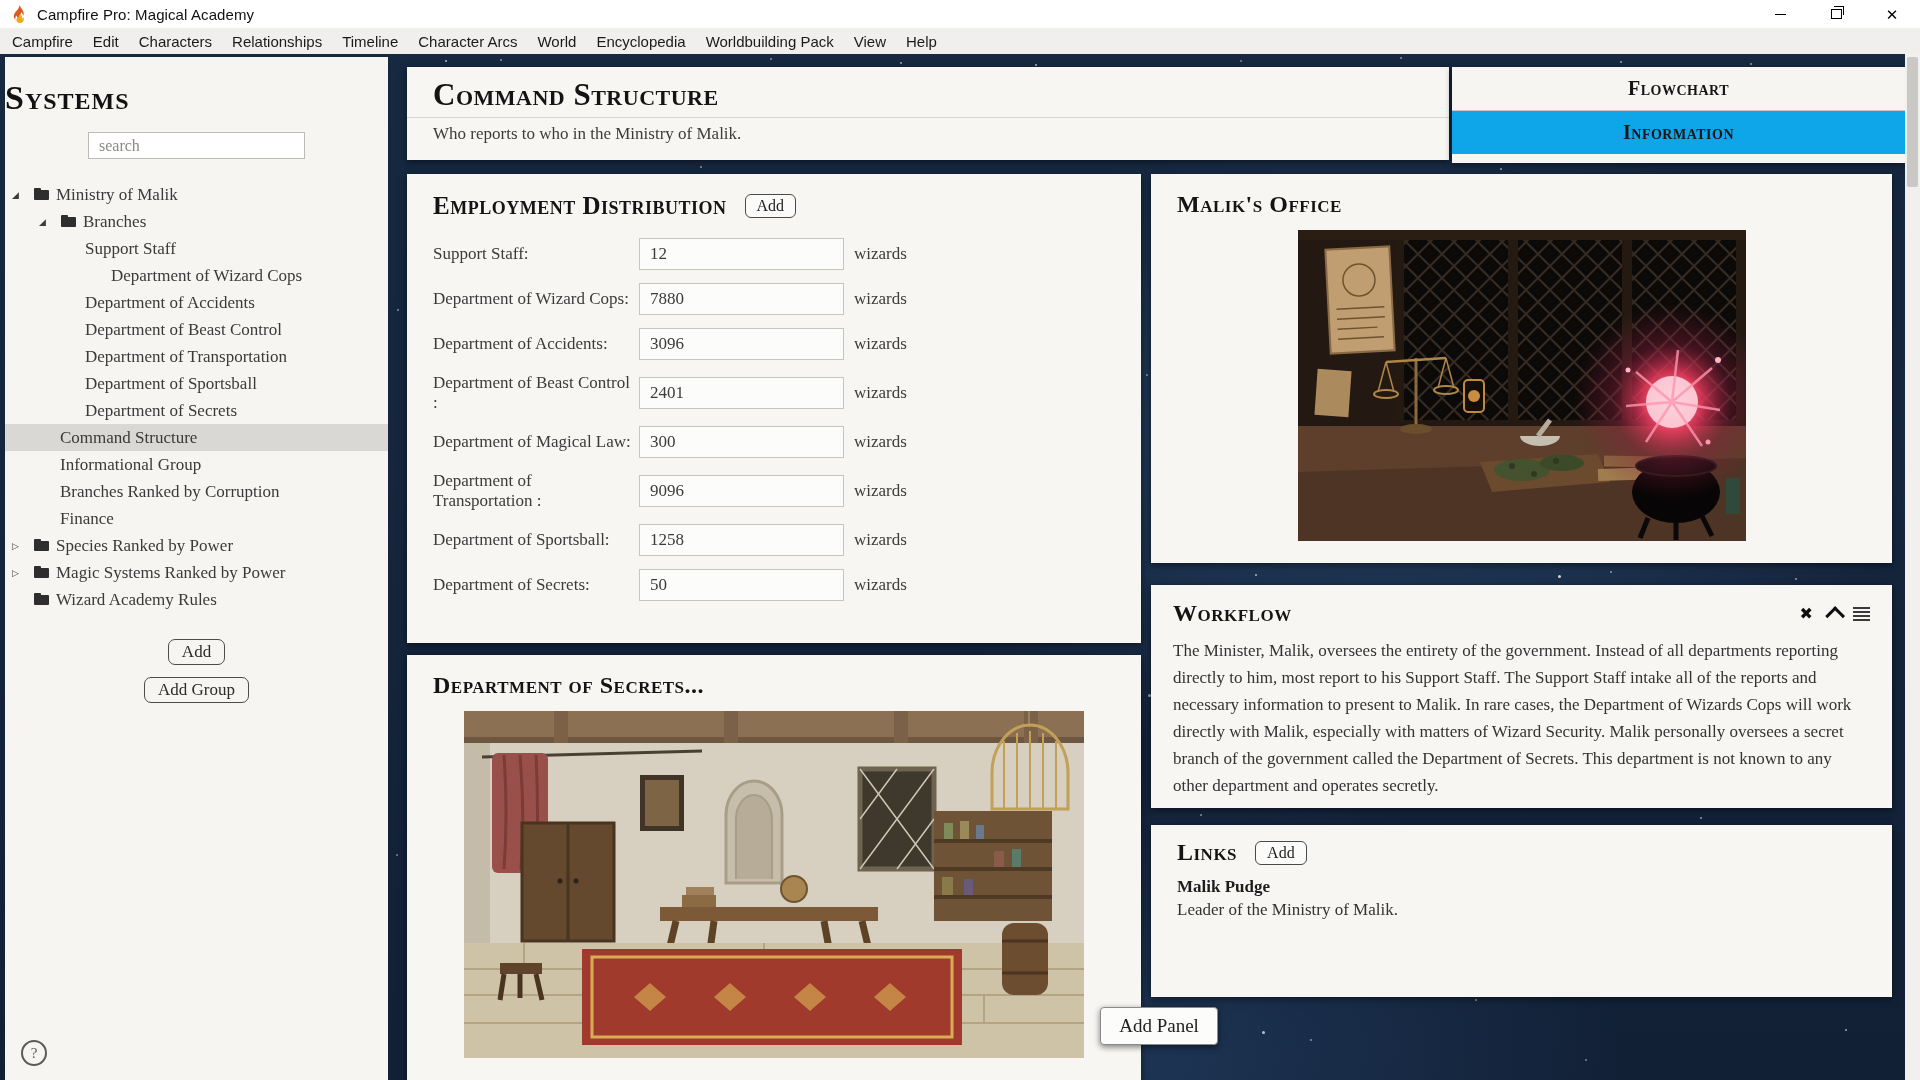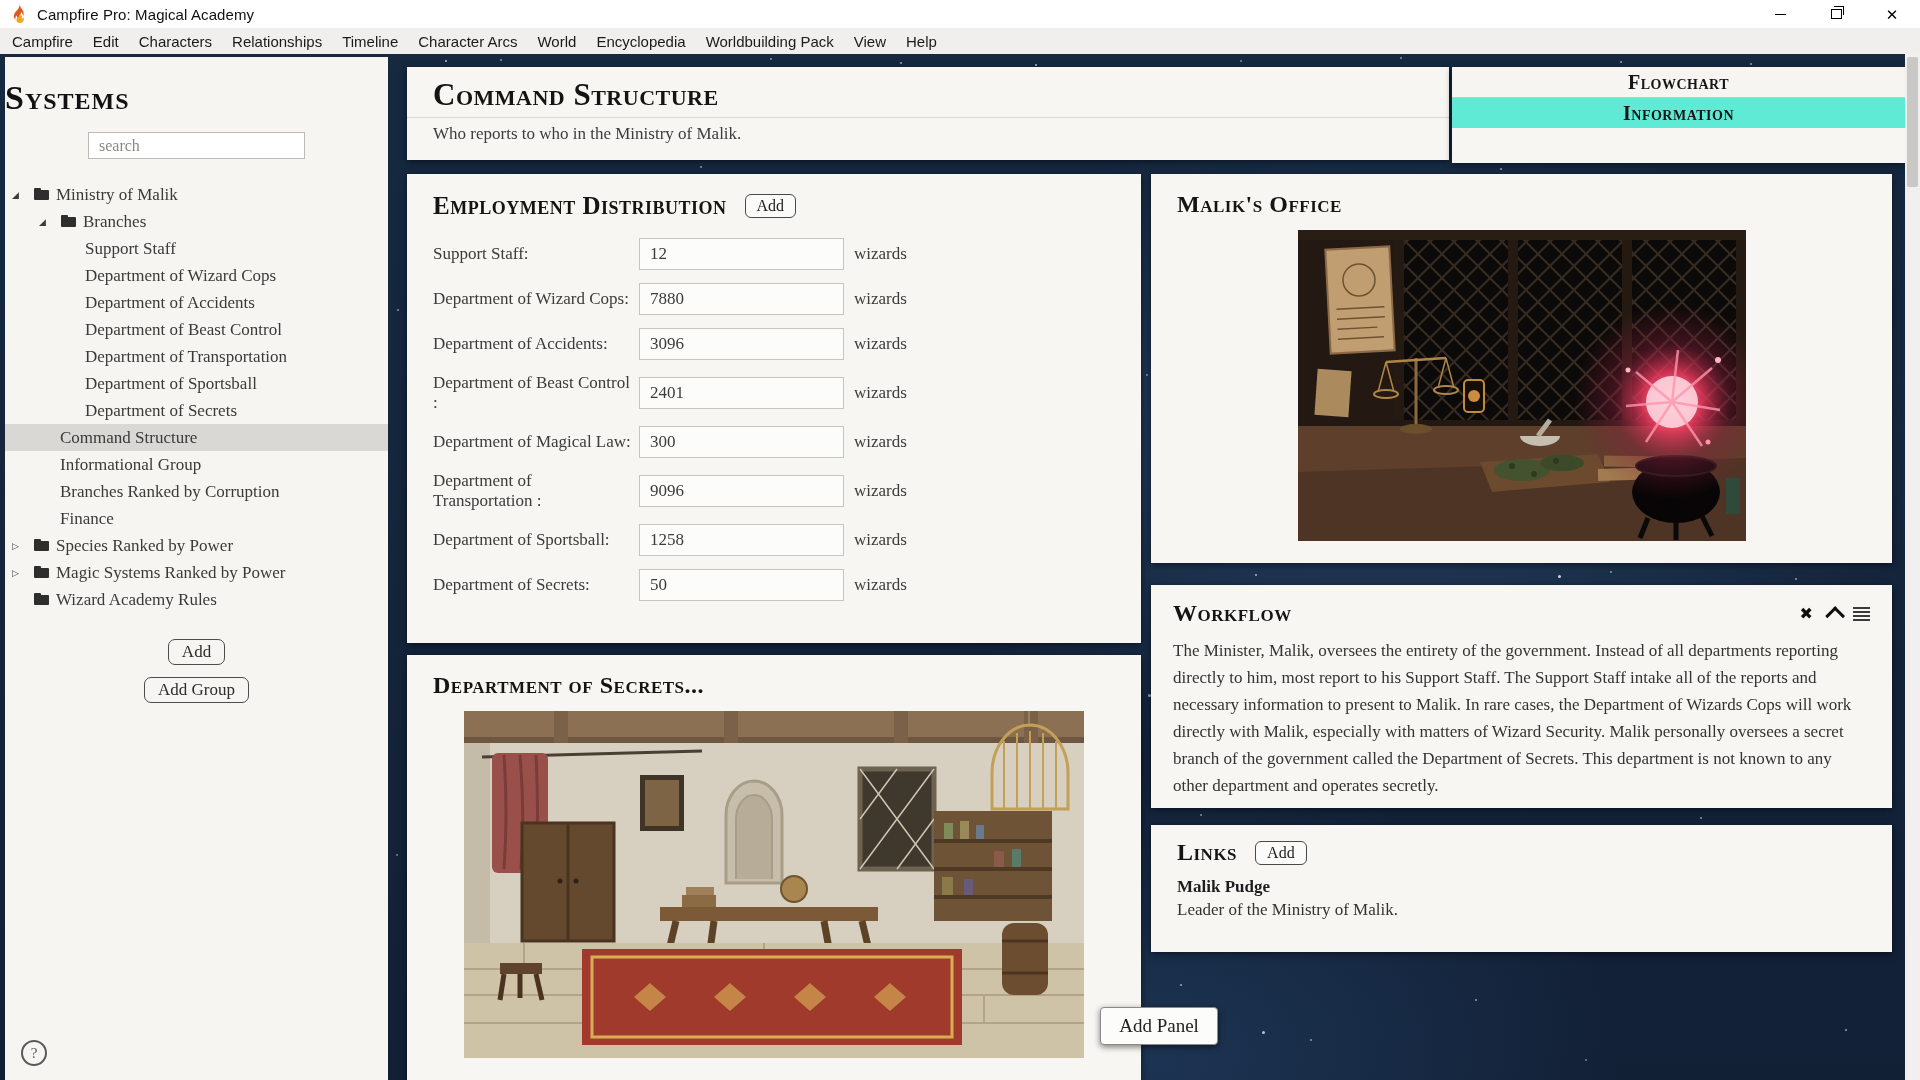--- a/index.html
+++ b/index.html
@@ -70,24 +70,24 @@
   .panel-title{font-variant:small-caps;font-weight:600;letter-spacing:.5px;color:#141414;}
   .btn-small{font-family:inherit;font-size:16px;padding:2px 11px;border:1.5px solid #4a4a4a;border-radius:6px;
     background:rgba(255,255,255,.55);color:#222;cursor:pointer;}
   
   .hdr-panel{left:407px;top:13px;width:1042px;height:93px;}
   .hdr-title{padding:10px 26px 4px;font-size:31px;}
   .hdr-sub-wrap{border-top:1px solid #d8d6d1;}
   .hdr-sub{padding:6px 26px;font-size:17px;color:#3c3c3c;}
   
   .tabs-panel{left:1452px;top:13px;width:453px;height:96px;padding:0;}
-  .tab{height:30px;display:flex;align-items:center;justify-content:center;font-size:20px;font-weight:600;
+  .tab{height:43px;display:flex;align-items:center;justify-content:center;font-size:20px;font-weight:600;
     font-variant:small-caps;color:#161616;background:#f6f5f2;cursor:pointer;letter-spacing:.5px;}
   .tab + .tab{border-top:1px solid #ccc9c4;}
-  .tab.selected{background:#5eead4;}
+  .tab.selected{background:#0ea5e9;}
   
   .emp-panel{left:407px;top:120px;width:734px;height:469px;}
   .panel-head{display:flex;align-items:center;gap:18px;padding:18px 26px 14px;}
   .emp-panel .panel-title{font-size:25px;}
   .emp-rows{padding:4px 26px;display:flex;flex-direction:column;gap:13px;}
   .emp-row{display:flex;align-items:center;}
   .emp-label{flex:0 0 200px;font-size:17px;color:#3b3b3b;line-height:1.18;padding-right:6px;}
   .emp-input{width:205px;height:32px;box-sizing:border-box;border:1px solid #c7c5c0;background:#fcfcfb;
     font-family:inherit;font-size:17px;color:#3b3b3b;padding:0 10px;outline:none;}
   .emp-unit{margin-left:10px;font-size:17px;color:#3b3b3b;}
@@ -103,21 +103,21 @@
   .wf-panel{left:1151px;top:531px;width:741px;height:223px;}
   .wf-head{display:flex;align-items:center;padding:15px 22px 8px;}
   .wf-panel .panel-title{font-size:24px;}
   .wf-icons{margin-left:auto;display:flex;align-items:center;gap:13px;}
   .wf-x{font-size:16px;font-weight:bold;color:#0e0e0e;line-height:1;cursor:pointer;font-family:"DejaVu Sans",sans-serif;}
   .wf-chev{width:11px;height:11px;border-top:3px solid #0e0e0e;border-right:3px solid #0e0e0e;
     transform:rotate(-45deg) translateY(3px);cursor:pointer;}
   .wf-lines{width:17px;height:14px;background:repeating-linear-gradient(#3a3a3a 0 2px,transparent 2px 4px);cursor:grab;}
   .wf-body{padding:2px 22px 16px;font-size:17px;line-height:27px;color:#333;}
   
-  .lnk-panel{left:1151px;top:771px;width:741px;height:127px;}
+  .lnk-panel{left:1151px;top:771px;width:741px;height:172px;}
   .lnk-panel .panel-title{font-size:24px;}
   .links-head{display:flex;align-items:center;gap:18px;padding:14px 26px 8px;}
   .link-name{font-weight:700;font-size:17px;padding:3px 26px 0;color:#1d1d1d;}
   .link-desc{font-size:17px;padding:3px 26px;color:#333;}
   
   .add-panel-btn{position:absolute;left:1100px;top:953px;width:118px;height:38px;background:#fcfcfb;
     border:1px solid #8a8a8a;border-radius:4px;font-family:"Liberation Serif",serif;font-size:19px;color:#222;
     box-shadow:0 2px 6px rgba(0,0,0,.5);cursor:pointer;}
   
   .scrollbar{position:absolute;right:0;top:0;bottom:0;width:15px;background:#f1f0ee;}
@@ -175,21 +175,21 @@
   </div>
         <div class="tree-row" style="padding-left: 34px;">
     <span class="twisty">◢</span>
     <span class="folder"></span>
     <span class="tlabel">Branches</span>
   </div>
         <div class="tree-row" style="padding-left: 78px;">
 
     <span class="tlabel">Support Staff</span>
   </div>
-        <div class="tree-row" style="padding-left: 78px;">
+        <div class="tree-row" style="padding-left: 104px;">
 
     <span class="tlabel">Department of Wizard Cops</span>
   </div>
         <div class="tree-row" style="padding-left: 78px;">
 
     <span class="tlabel">Department of Accidents</span>
   </div>
         <div class="tree-row" style="padding-left: 78px;">
 
     <span class="tlabel">Department of Beast Control</span>

